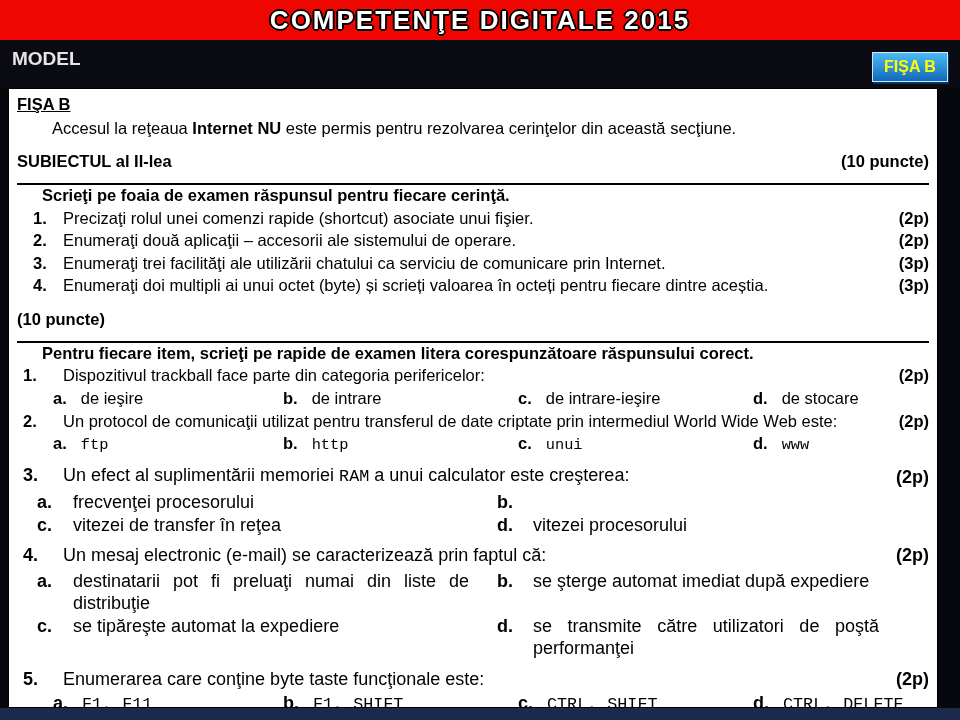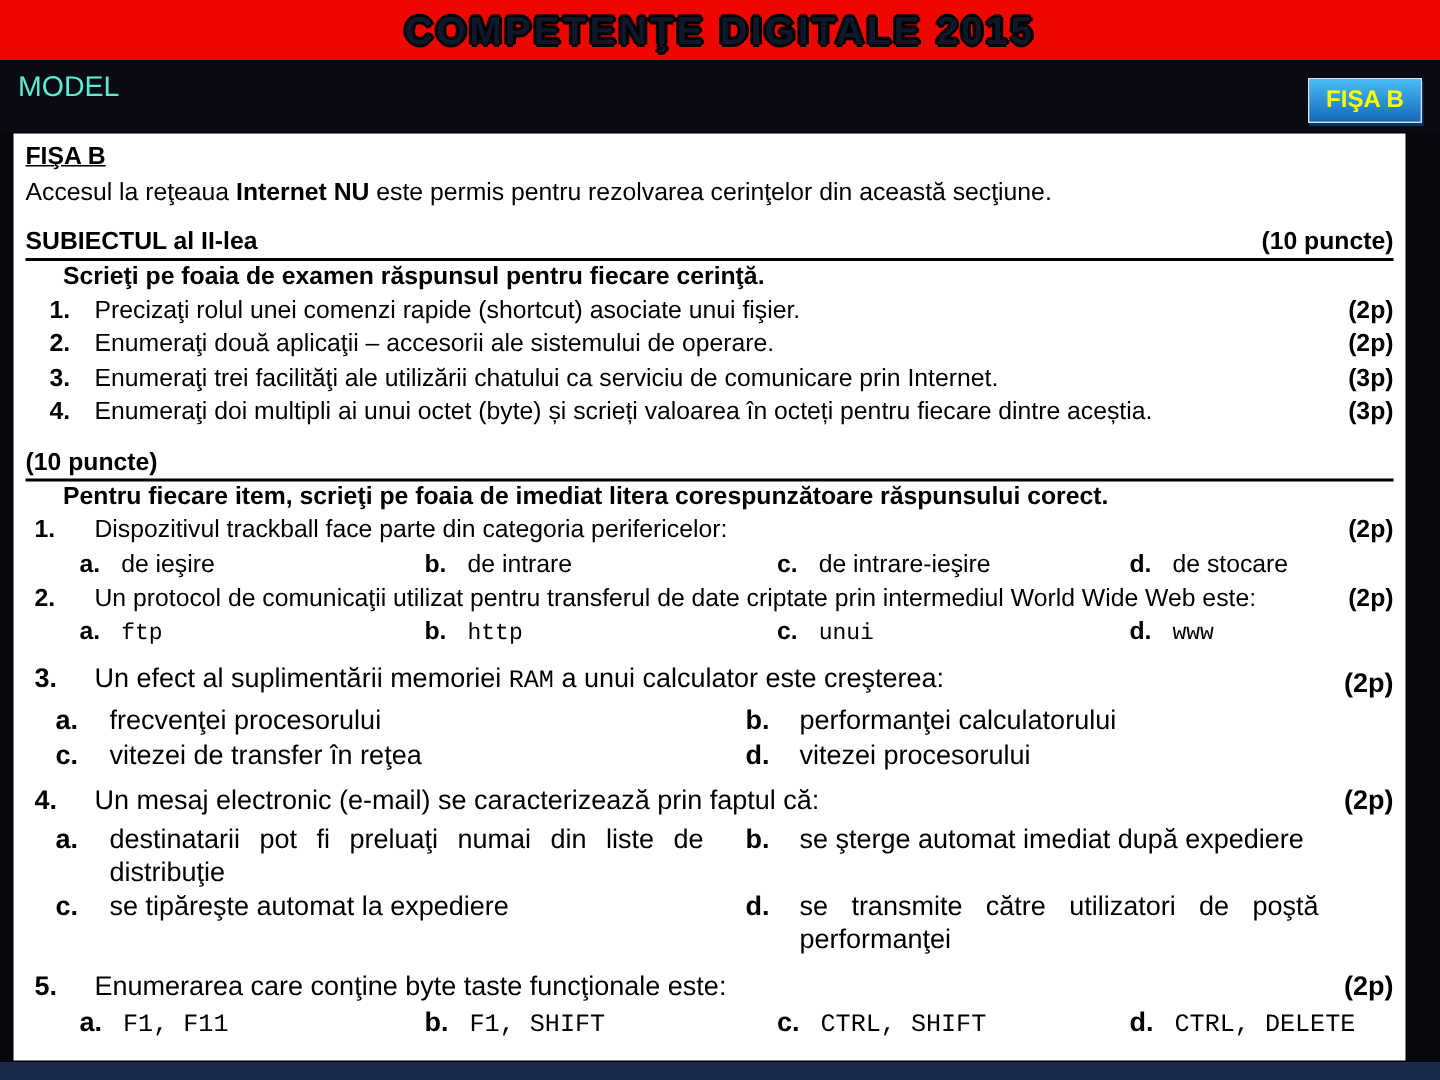--- a/index.html
+++ b/index.html
@@ -9,32 +9,32 @@
     background:#07080d;
     font-family:"Liberation Sans", sans-serif;
     overflow:hidden;
   }
   
   .banner {
     height:40px; background:#ee0600;
     display:flex; align-items:center; justify-content:center;
   }
   .banner-title {
-    font-size:26px; font-weight:bold; color:#0f172a; letter-spacing:2px;
+    font-size:26px; font-weight:bold; color:#ffffff; letter-spacing:2px;
     text-shadow:-2px 0 #000, 2px 0 #000, 0 -2px #000, 0 2px #000,
                 -1px -1px #000, 1px 1px #000, 1px -1px #000, -1px 1px #000;
   }
   
   .toolbar {
     height:48px; background:#0a0b12;
     display:flex; align-items:center; justify-content:space-between;
     padding:0 12px;
   }
   .model {
-    color:#5eead4; font-weight:normal; font-size:19px;
+    color:#e5e5e5; font-weight:bold; font-size:19px;
     align-self:flex-start; margin-top:8px; cursor:pointer;
   }
   .fisa-btn {
     width:76px; height:30px;
     background:linear-gradient(#49bcf7,#1368b8);
     border:1px solid #cfe6ff;
     box-shadow:1px 2px 0 #06365f;
     color:#ffff00; font-weight:bold; font-size:16px;
     font-family:"Liberation Sans", sans-serif;
     display:flex; align-items:center; justify-content:center;
@@ -44,25 +44,25 @@
   .paper {
     position:absolute; left:8px; top:88px;
     width:930px; height:620px;
     background:#ffffff; color:#000;
     border:1px solid #000;
     padding:5px 8px 0 8px;
     font-size:16.5px; line-height:1.25;
     overflow:hidden;
   }
   .fisa-title { font-weight:bold; text-decoration:underline; }
-  .intro { margin-top:3px; }
+  .intro { margin-top:3px;margin-left:35px; }
   .subj-head {
     display:flex; justify-content:space-between;
     font-weight:bold; border-bottom:2px solid #000;
-    margin-top:13px; padding-bottom:0;
+    margin-top:13px; padding-bottom:11px;
   }
   .instr { font-weight:bold;margin-left:25px; }
   .item { position:relative; display:flex; margin-top:2px; }
   .item .num { flex:0 0 46px; padding-left:16px; font-weight:bold; }
   .item .num.qnum { padding-left:6px; }
   .item .txt { flex:1; text-align:justify; padding-right:6px; }
   .item .txt.narrow { padding-right:70px; }
   .item .pts { position:absolute; right:0; bottom:0; font-weight:bold; }
   
   .opts4 {
@@ -131,21 +131,21 @@
   </div>
   <div class="item">
     <span class="num">4.</span>
     <span class="txt">Enumeraţi doi multipli ai unui octet (byte) și scrieți valoarea în octeți pentru fiecare dintre aceștia.</span>
     <span class="pts">(3p)</span>
   </div>
 
   <div class="subj-head">
     <span>(10 puncte)</span>
   </div>
-  <p class="instr">Pentru fiecare item, scrieţi pe foaia de imediat litera corespunzătoare răspunsului corect.</p>
+  <p class="instr">Pentru fiecare item, scrieţi pe rapide de examen litera corespunzătoare răspunsului corect.</p>
 
   <div class="item">
     <span class="num qnum">1.</span>
     <span class="txt">Dispozitivul trackball face parte din categoria perifericelor:</span>
     <span class="pts">(2p)</span>
   </div>
   <div class="opts4">
     <span class="opt">
         <span class="letter">a.</span>
         <span class="txt">de ieşire</span>
@@ -195,21 +195,20 @@
       <span class="txt"><span>Un efect al suplimentării memoriei </span><span class="mono">RAM</span><span> a unui calculator este creşterea:</span></span>
       <span class="pts">(2p)</span>
     </div>
     <div class="opts2">
       <span class="opt">
           <span class="letter">a.</span>
           <span class="txt">frecvenţei procesorului</span>
         </span>
       <span class="opt">
           <span class="letter">b.</span>
-          <span class="txt">performanţei calculatorului</span>
         </span>
       <span class="opt">
           <span class="letter">c.</span>
           <span class="txt">vitezei de transfer în reţea</span>
         </span>
       <span class="opt">
           <span class="letter">d.</span>
           <span class="txt">vitezei procesorului</span>
         </span>
     </div>

